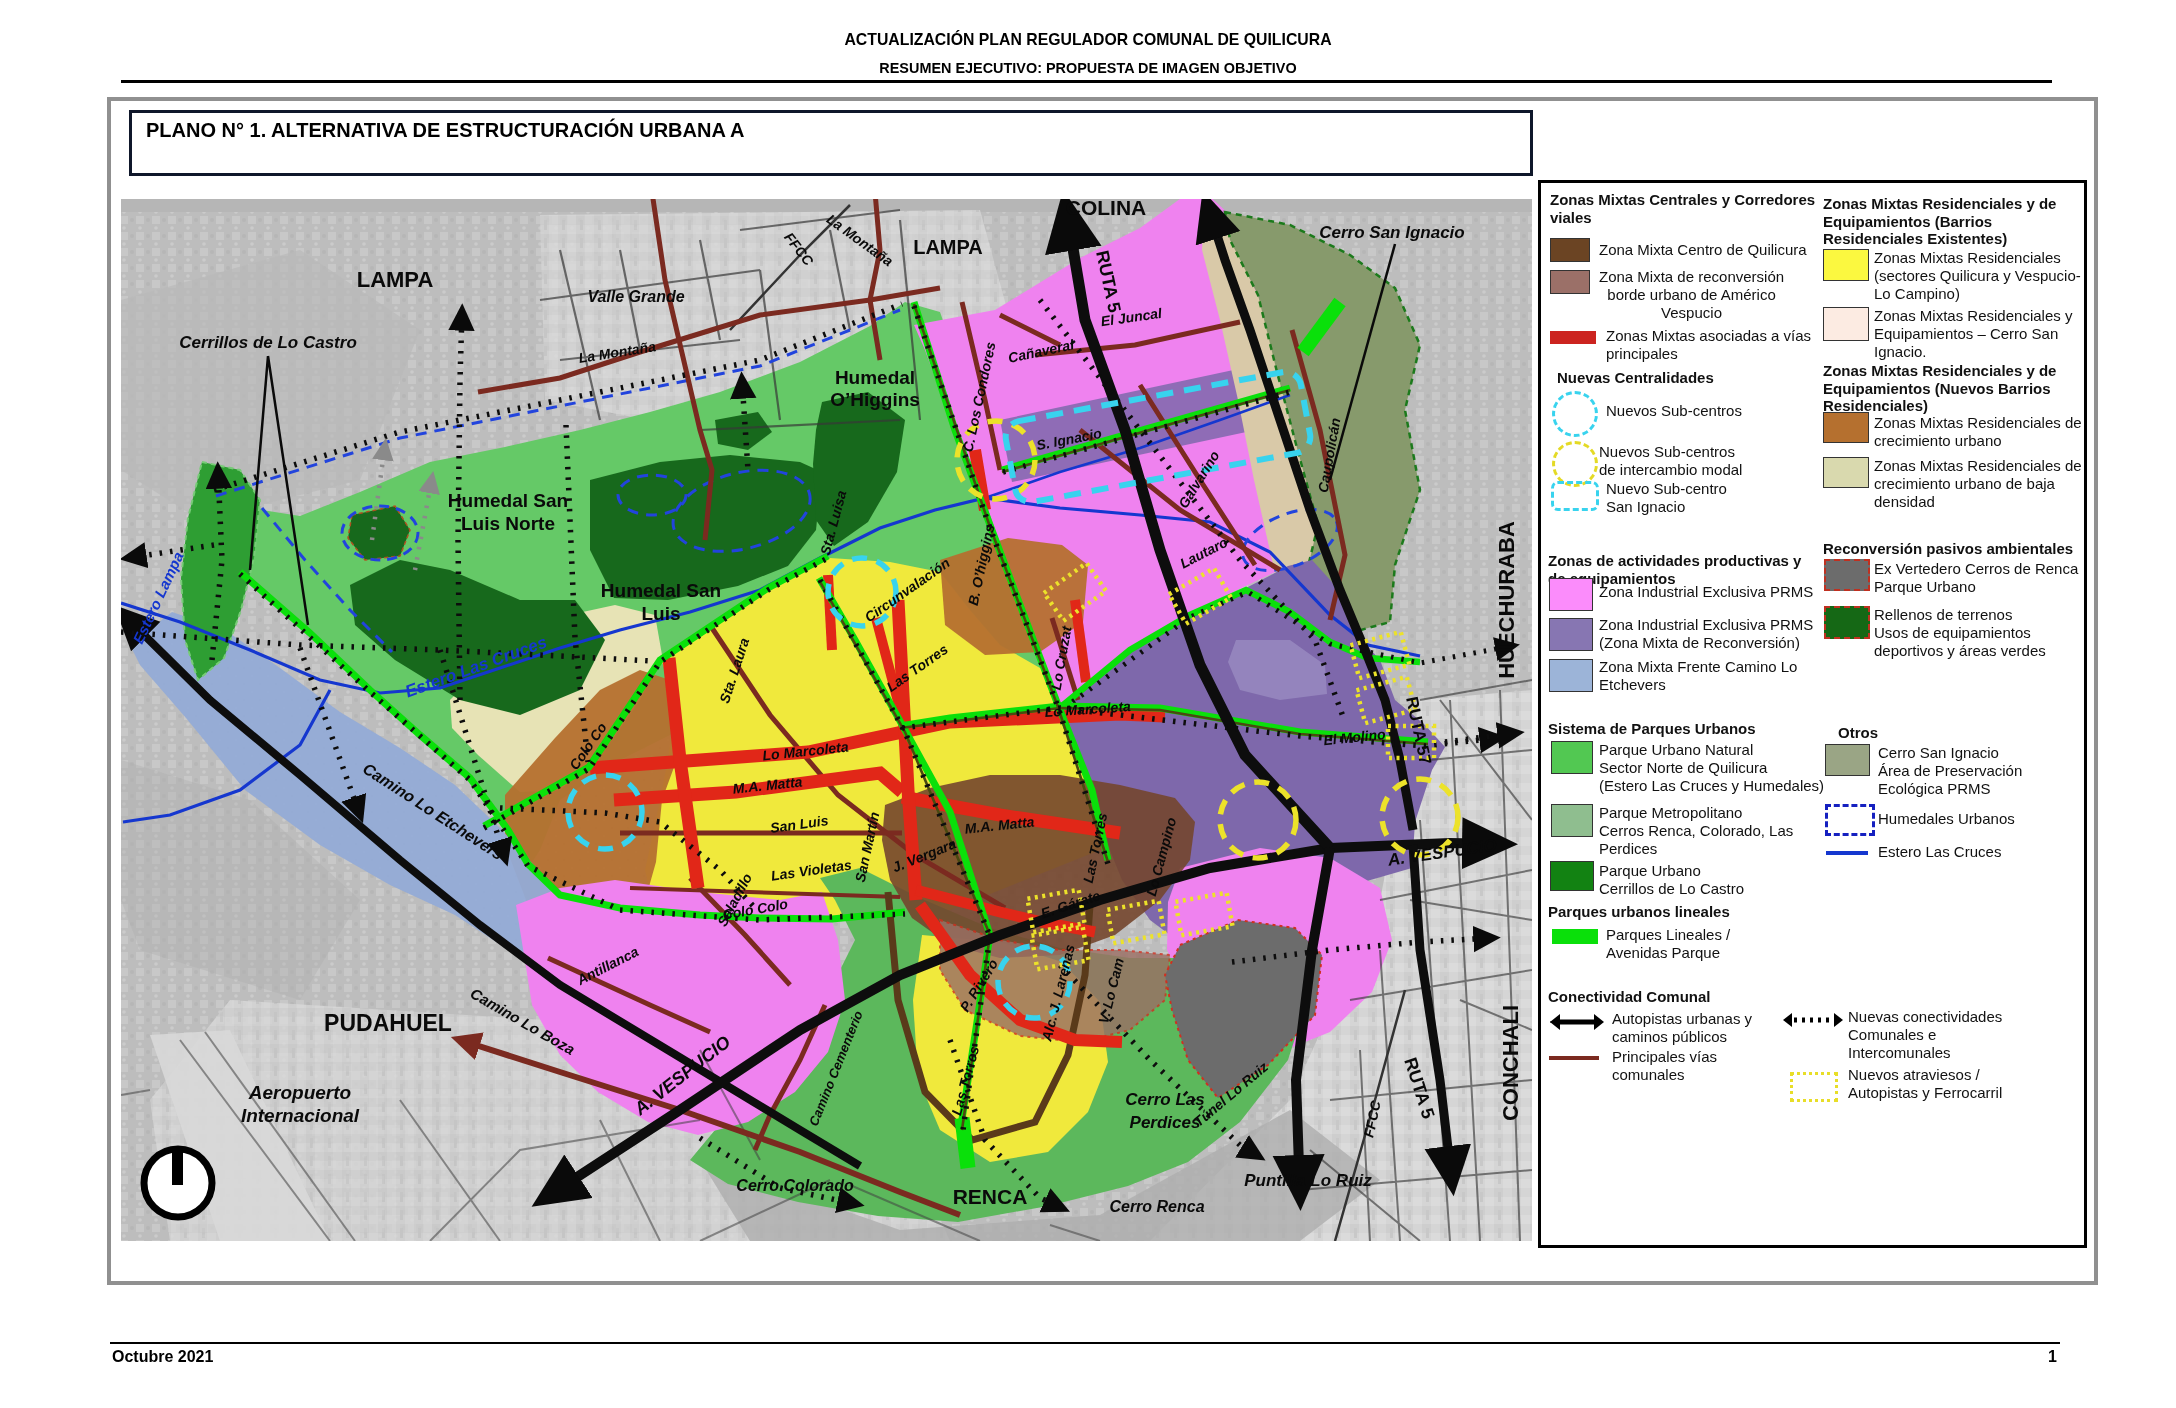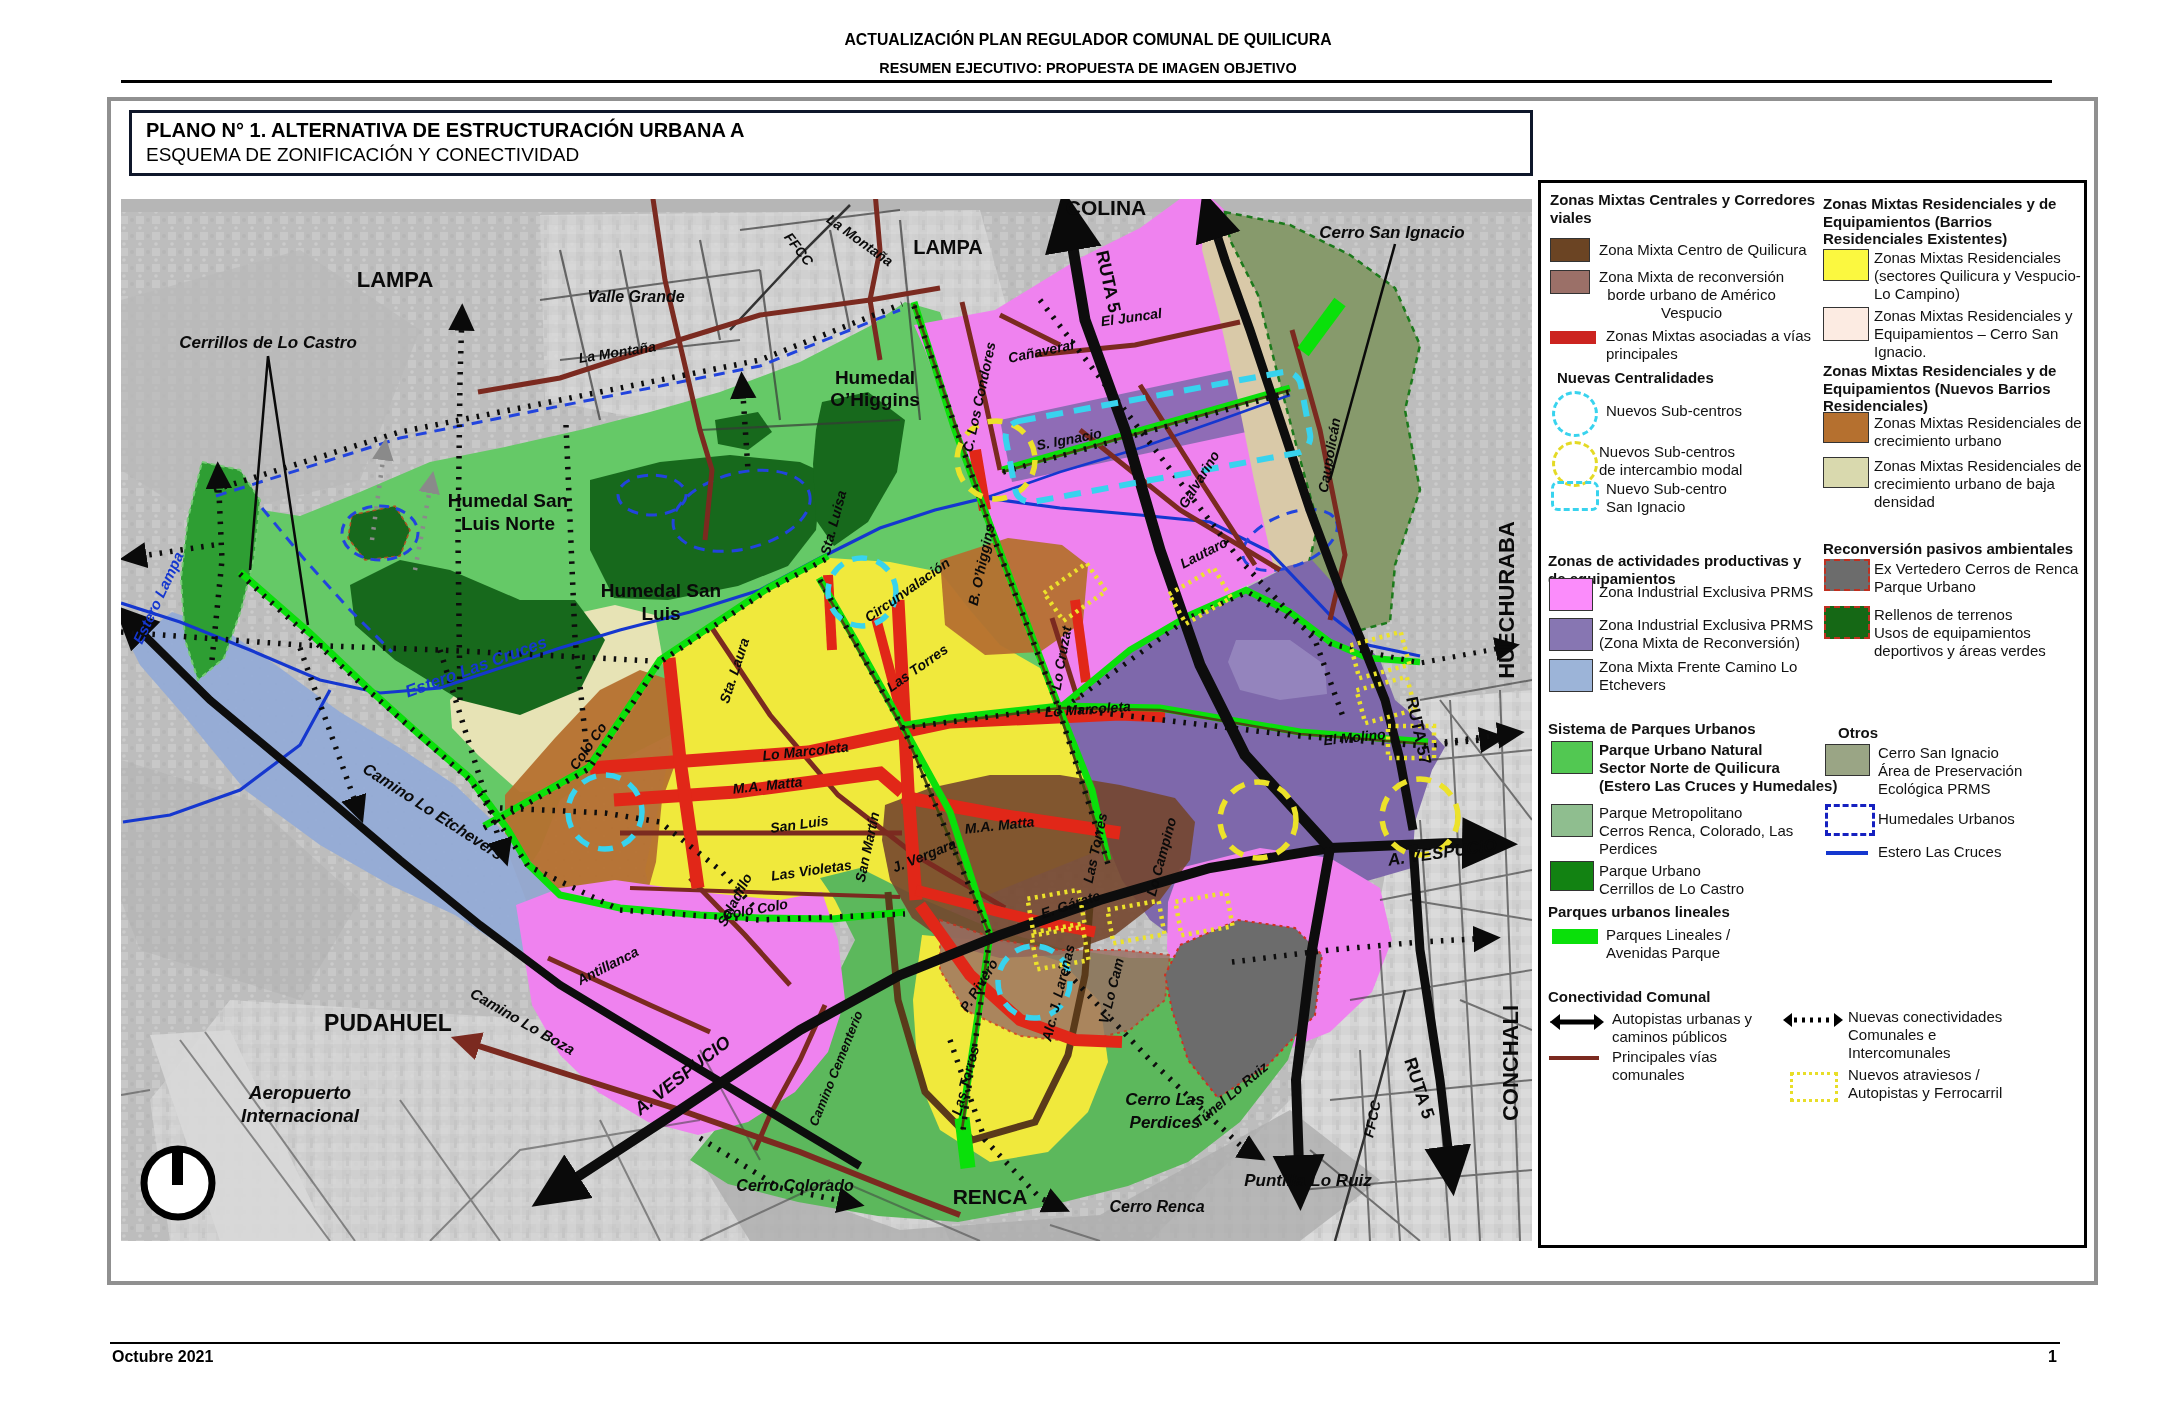--- a/index.html
+++ b/index.html
@@ -16,21 +16,20 @@
 <div class="abs" style="left:0;top:59px;width:2176px;text-align:center;font-size:15.5px;font-weight:bold;transform:scaleX(0.93);">RESUMEN EJECUTIVO: PROPUESTA DE IMAGEN OBJETIVO</div>
 
 <div class="abs" style="left:121px;top:80px;width:1931px;height:3px;background:#000;"></div>
 
 <div class="abs" style="left:107px;top:97px;width:1983px;height:1180px;border:4px solid #909090;background:#fff;"></div>
 
 <div class="abs" style="left:129px;top:110px;width:1398px;height:60px;border:3px solid #0f172a;background:#fff;">
 
 <div style="margin:6px 0 0 14px;font-size:20px;font-weight:bold;">PLANO N° 1. ALTERNATIVA DE ESTRUCTURACIÓN URBANA A</div>
 
-<div style="margin:2px 0 0 14px;font-size:19px;">ESQUEMA DE ZONIFICACIÓN Y CONECTIVIDAD</div>
 </div>
 
 <div class="abs" style="left:110px;top:1342px;width:1950px;height:2px;background:#000;"></div>
 
 <div class="abs" style="left:112px;top:1348px;font-size:16px;font-weight:bold;">Octubre 2021</div>
 
 <div class="abs" style="left:2048px;top:1348px;font-size:16px;font-weight:bold;">1</div>
 
 <svg class="abs" style="left:121px;top:199px;" width="1411" height="1042" viewBox="121 199 1411 1042">
 <defs>
@@ -464,21 +463,21 @@
 <div class="lt" style="left:1599px;top:616px;">Zona Industrial Exclusiva PRMS<br>(Zona Mixta de Reconversión)</div>
 
 <div class="sw" style="left:1549px;top:659px;width:42px;height:31px;background:#9cb4d8;"></div>
 
 <div class="lt" style="left:1599px;top:658px;">Zona Mixta Frente Camino Lo<br>Etchevers</div>
 
 <div class="lh" style="left:1548px;top:720px;">Sistema de Parques Urbanos</div>
 
 <div class="sw" style="left:1551px;top:741px;width:40px;height:31px;background:#52c852;"></div>
 
-<div class="lt" style="left:1599px;top:741px;font-weight:bold;">Parque Urbano Natural<br>Sector Norte de Quilicura<br>(Estero Las Cruces y Humedales)</div>
+<div class="lt" style="left:1599px;top:741px;">Parque Urbano Natural<br>Sector Norte de Quilicura<br>(Estero Las Cruces y Humedales)</div>
 
 <div class="sw" style="left:1551px;top:804px;width:40px;height:31px;background:#8fbe8f;"></div>
 
 <div class="lt" style="left:1599px;top:804px;">Parque Metropolitano<br>Cerros Renca, Colorado, Las<br>Perdices</div>
 
 <div class="sw" style="left:1550px;top:861px;width:42px;height:28px;background:#128212;"></div>
 
 <div class="lt" style="left:1599px;top:862px;">Parque Urbano<br>Cerrillos de Lo Castro</div>
 
 <div class="lh" style="left:1548px;top:903px;">Parques urbanos lineales</div>

